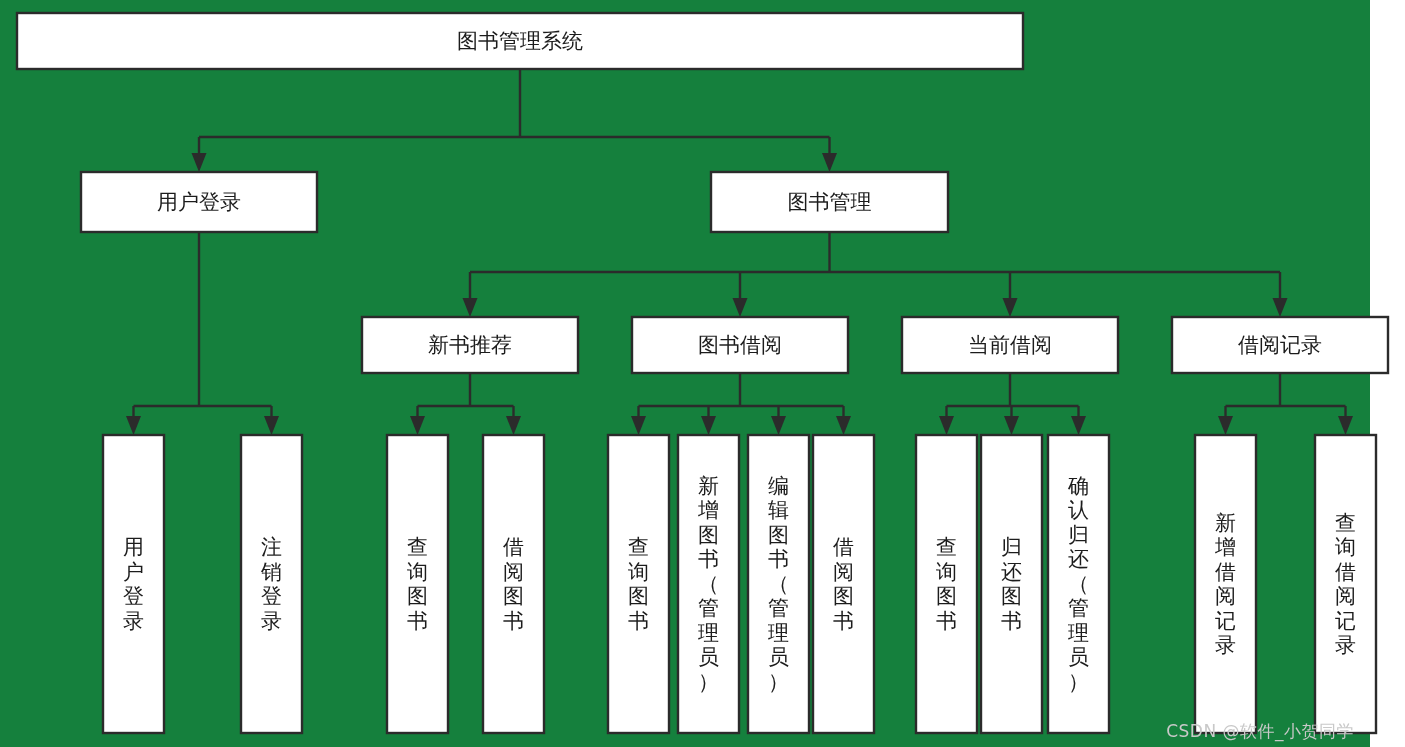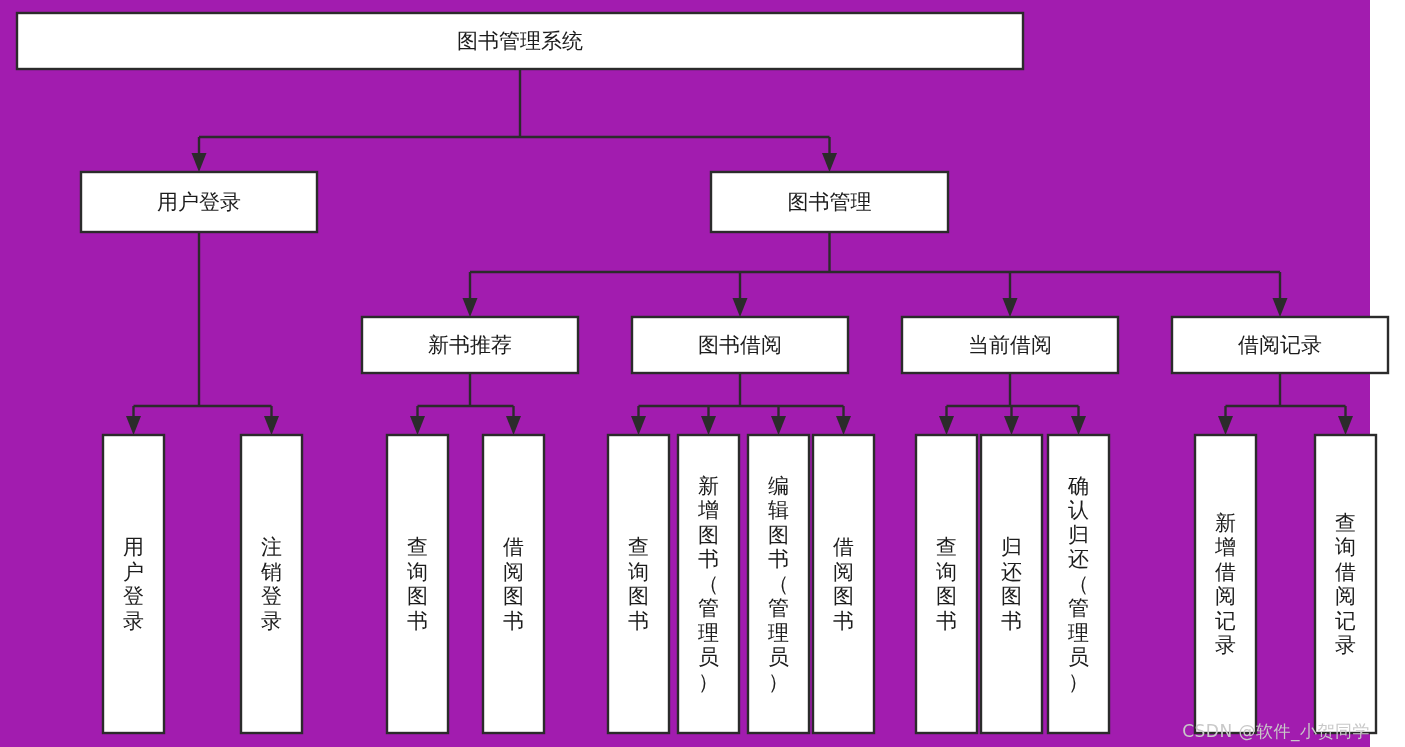--- a/index.html
+++ b/index.html
@@ -10,21 +10,21 @@
   body {
     width: 1405px;
     height: 747px;
     overflow: hidden;
     font-family: "DejaVu Sans", "Liberation Sans", sans-serif;
   }
   #chart-root {
     position: relative;
     width: 1370px;
     height: 747px;
-    background: #a21caf;
+    background: #15803d;
     text-decoration: underline;
   }
   svg.flow {
     position: absolute;
     left: 0;
     top: 0;
     width: 1405px;
     height: 747px;
   }
   .node-box {
@@ -50,21 +50,21 @@
     stroke-width: 2.4;
     fill: none;
     stroke-linecap: butt;
   }
   .edge-arrow {
     fill: #2b2b2b;
     stroke: none;
   }
   .watermark {
     position: absolute;
-    right: 0;
+    right: 16px;
     bottom: 4px;
     font-family: "DejaVu Sans", "Liberation Sans", sans-serif;
     font-size: 17px;
     color: #c9c9c9;
     letter-spacing: 0.5px;
     white-space: nowrap;
     pointer-events: none;
   }
 </style>
 </head>

